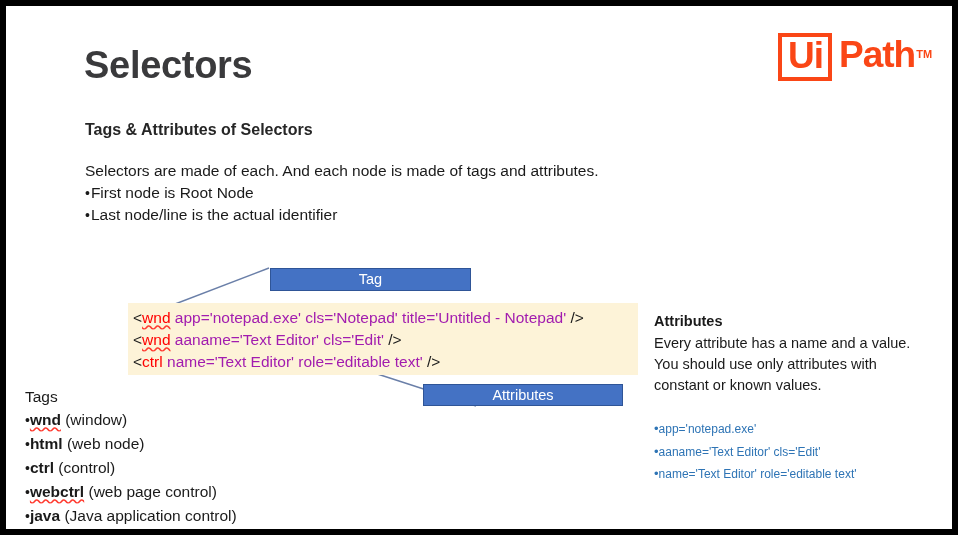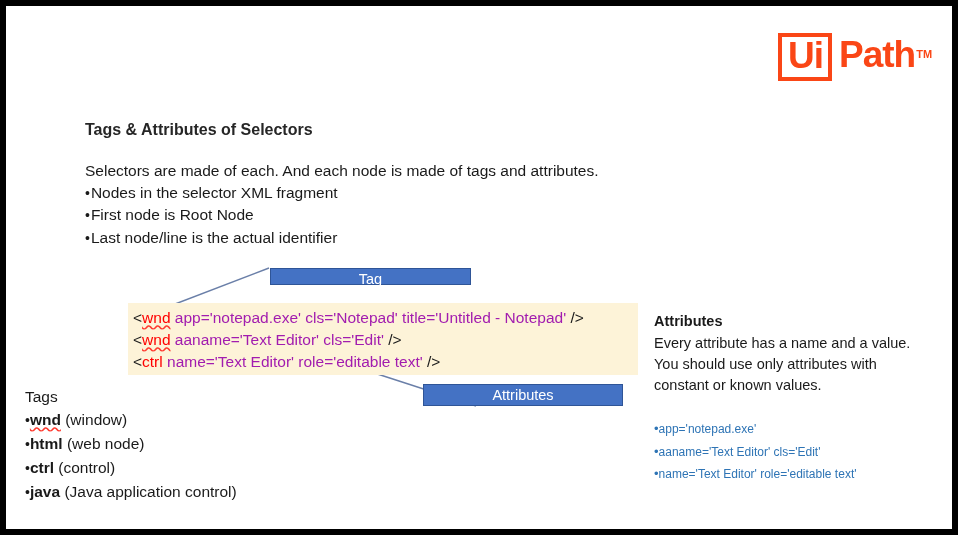--- a/index.html
+++ b/index.html
@@ -113,21 +113,21 @@
     color: #ffffff;
     font-size: 14.5px;
     text-align: center;
     line-height: 21px;
     box-sizing: border-box;
   }
   #callout-tag {
     left: 264px;
     top: 262px;
     width: 201px;
-    height: 17px;
+    height: 23px;
   }
   #callout-attributes {
     left: 417px;
     top: 378px;
     width: 200px;
     height: 22px;
   }
 
   
   #code-block {
@@ -205,26 +205,26 @@
 <body>
 
 <div id="slide">
 
   <div id="logo">
     <span class="ui-box">Ui</span>
     <span class="path-word">Path</span>
     <span class="tm">TM</span>
   </div>
 
+  <div id="title">Selectors</div>
 
   <div id="subtitle">Tags &amp; Attributes of Selectors</div>
 
   <div id="intro">
     <span class="lead">Selectors are made of each. And each node is made of tags and attributes.</span>
-    <span class="b">Nodes in the selector XML fragment</span>
     <span class="b">First node is Root Node</span>
     <span class="b">Last node/line is the actual identifier</span>
   </div>
 
   <svg id="connectors" viewBox="0 0 958 535" width="958" height="535">
     <line x1="143" y1="308" x2="263" y2="262" stroke="#6a7fa8" stroke-width="1.4"></line>
     <line x1="356" y1="363" x2="470" y2="400" stroke="#6a7fa8" stroke-width="1.4"></line>
   </svg>
 
   <div class="callout" id="callout-tag">Tag</div>
@@ -234,20 +234,21 @@
     <span class="ln"><span class="tok-bracket">&lt;</span><span class="tok-tag sq">wnd</span><span class="tok-attr"> app='notepad.exe' cls='Notepad' title='Untitled - Notepad' </span><span class="tok-bracket">/&gt;</span></span>
     <span class="ln"><span class="tok-bracket">&lt;</span><span class="tok-tag sq">wnd</span><span class="tok-attr"> aaname='Text Editor' cls='Edit' </span><span class="tok-bracket">/&gt;</span></span>
     <span class="ln"><span class="tok-bracket">&lt;</span><span class="tok-tag">ctrl</span><span class="tok-attr"> name='Text Editor' role='editable text' </span><span class="tok-bracket">/&gt;</span></span>
   </div>
 
   <div id="tags-list">
     <span class="hdr">Tags</span>
     <span class="item"><span class="name sq">wnd</span><span> (window)</span></span>
     <span class="item"><span class="name">html</span><span> (web node)</span></span>
     <span class="item"><span class="name">ctrl</span><span> (control)</span></span>
+    <span class="item"><span class="name sq">webctrl</span><span> (web page control)</span></span>
     <span class="item"><span class="name">java</span><span> (Java application control)</span></span>
   </div>
 
   <div id="attr-col">
     <span class="hdr">Attributes</span>
     <span class="para">Every attribute has a name and a value.</span>
     <span class="para">You should use only attributes with</span>
     <span class="para">constant or known values.</span>
   </div>
 

